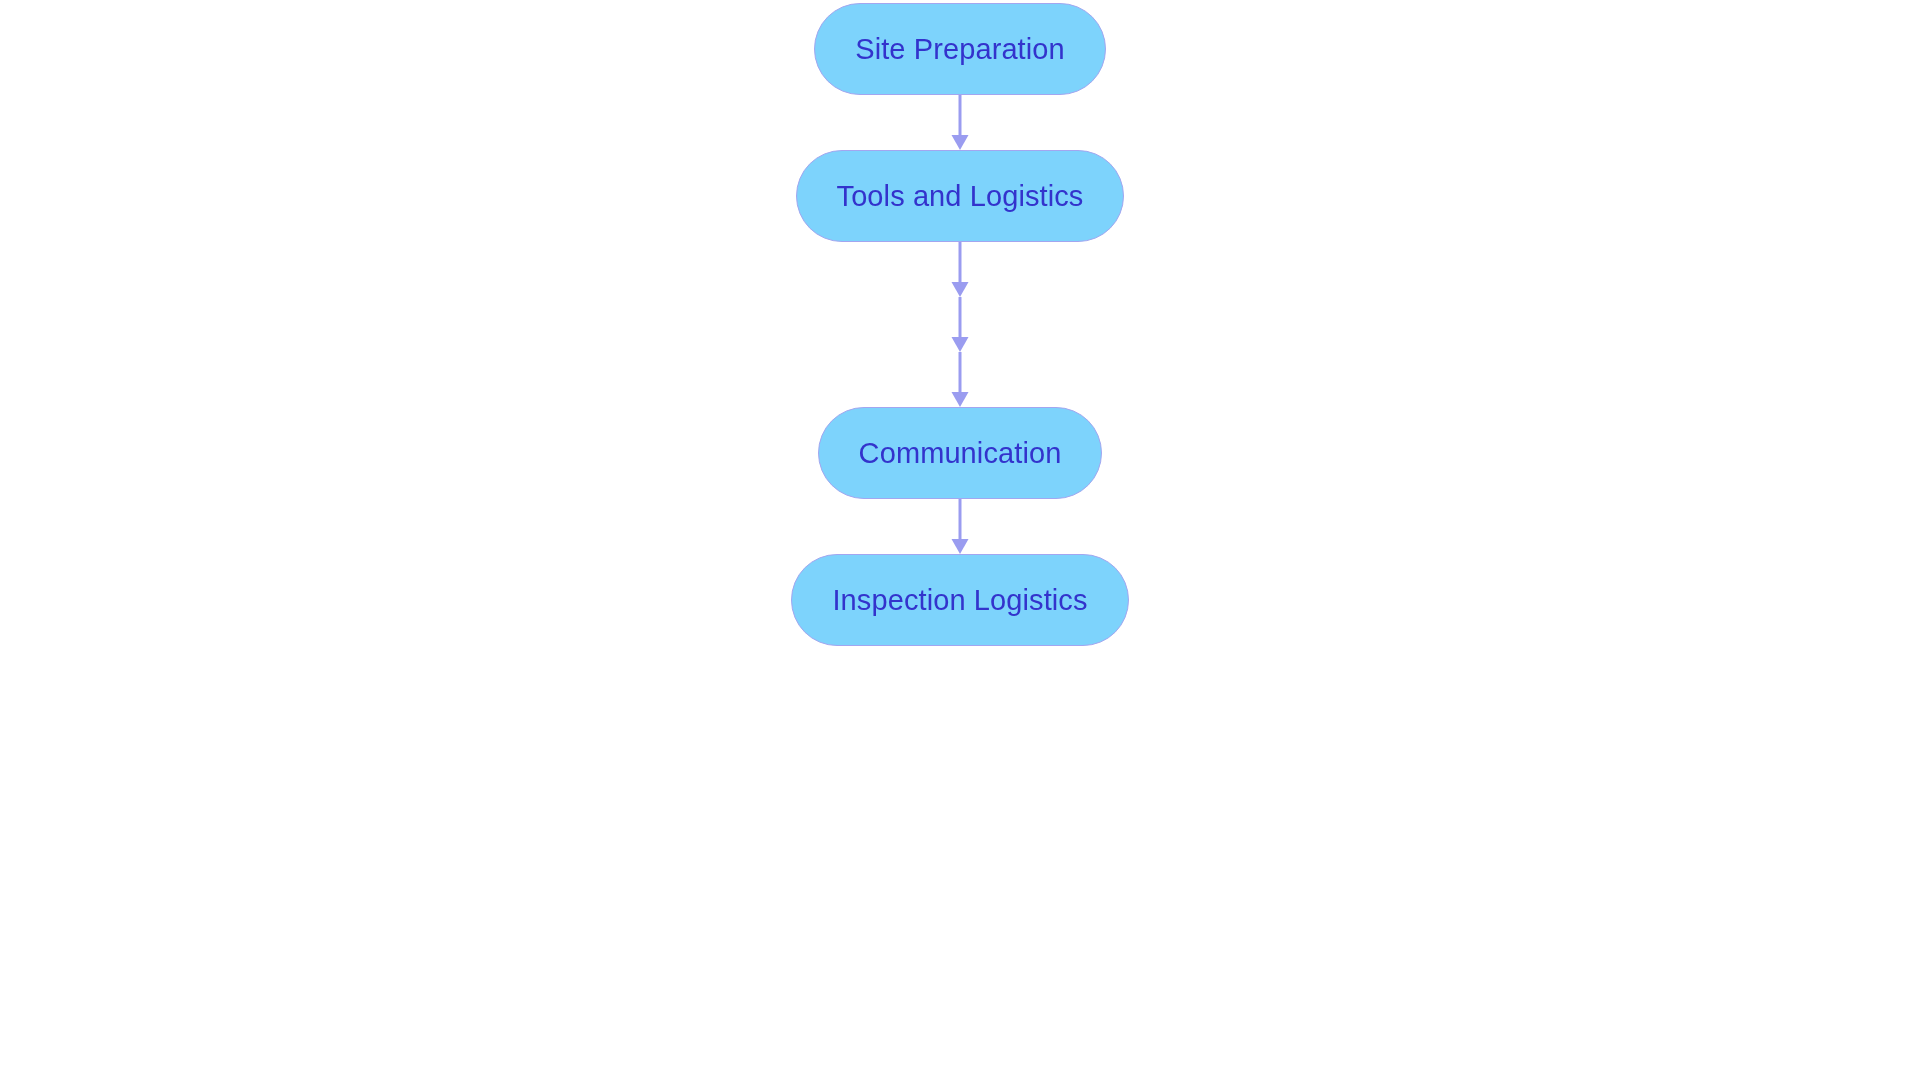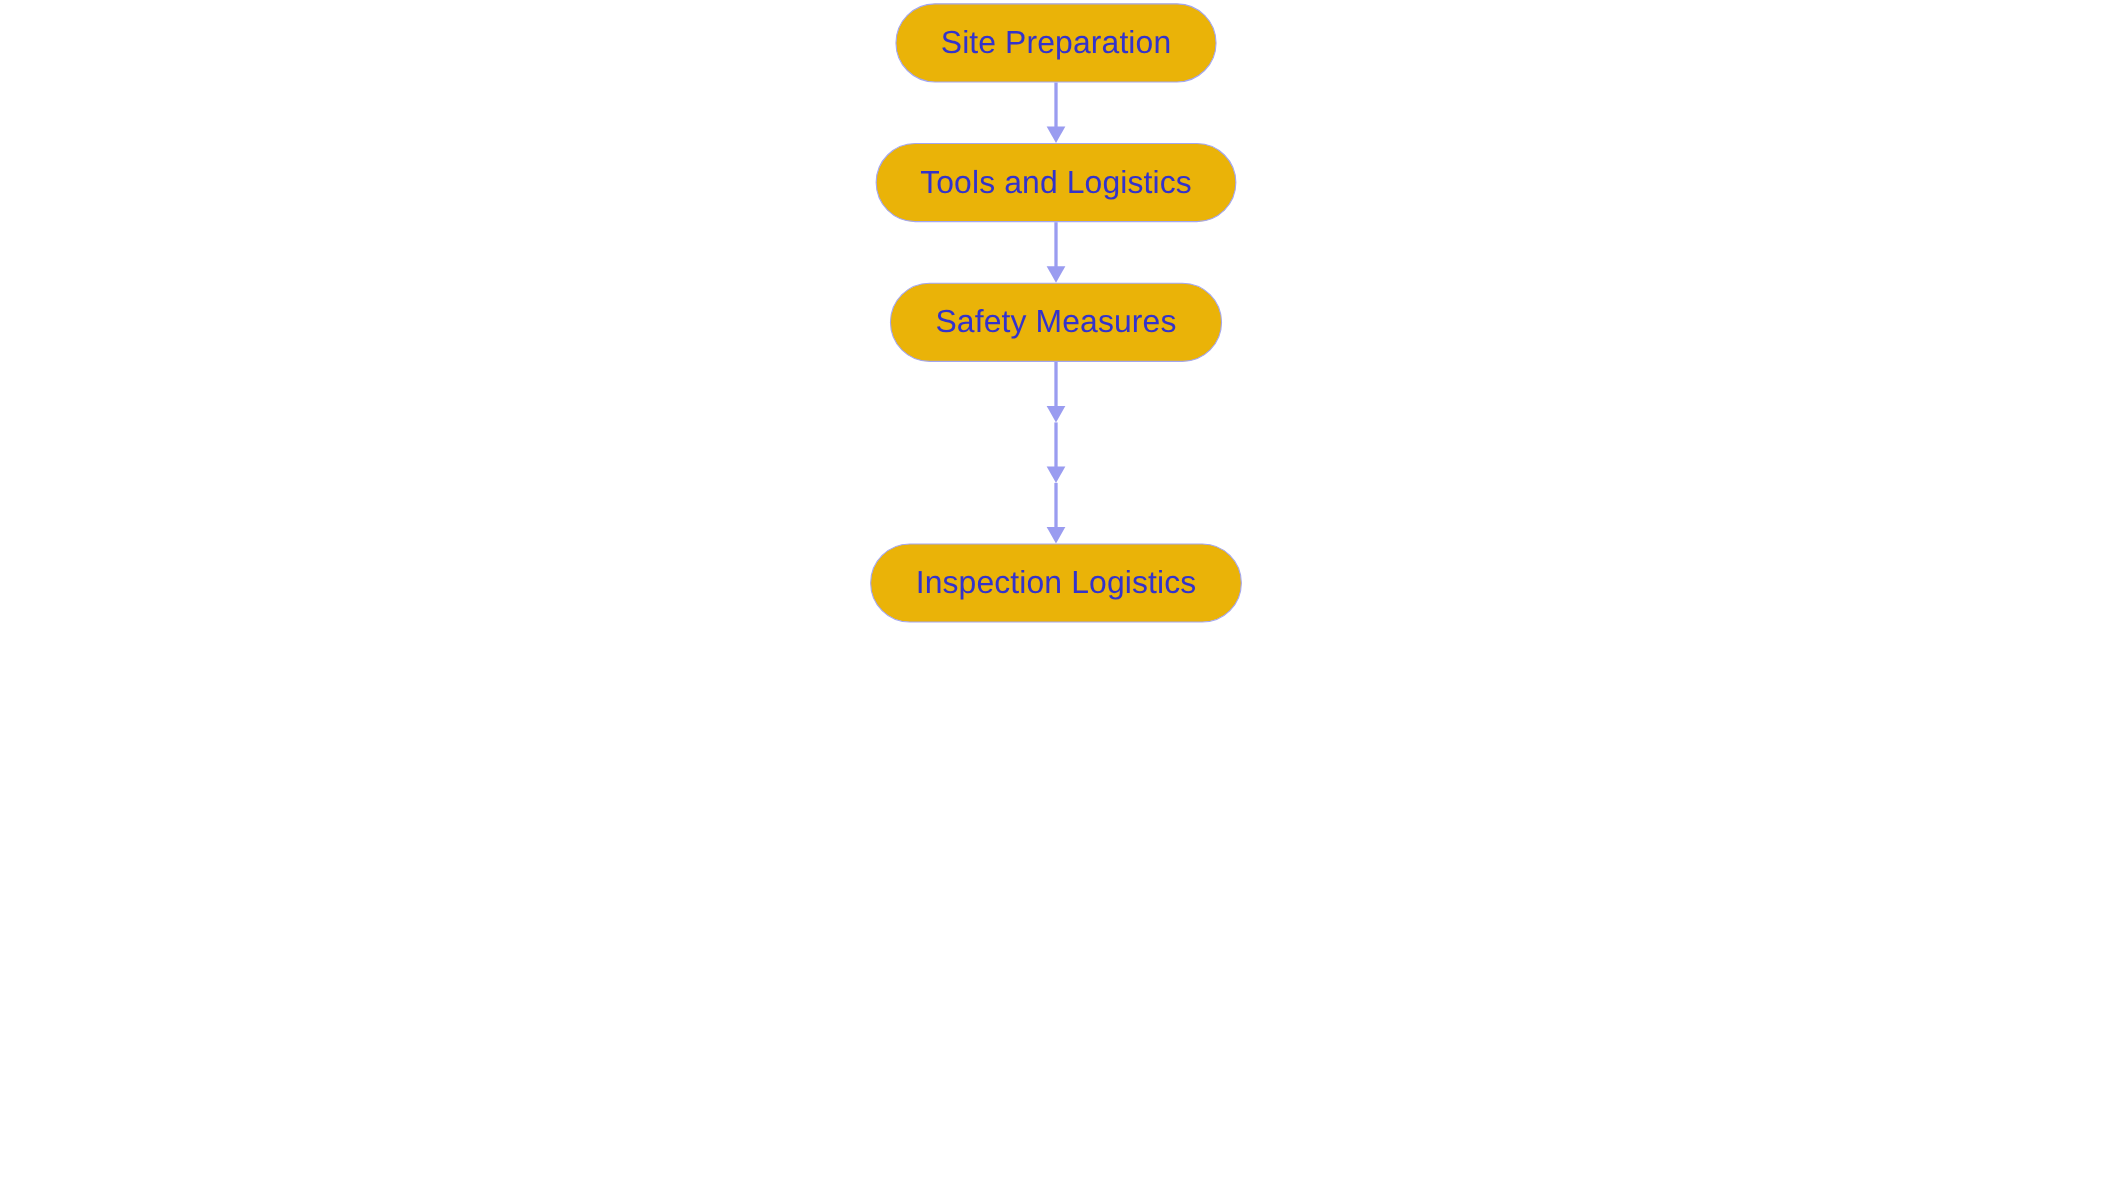--- a/index.html
+++ b/index.html
@@ -31,23 +31,23 @@
     display: flex;
     flex-direction: column;
     align-items: center;
     justify-content: flex-start;
     padding-top: 3px;
     box-sizing: border-box;
   }
 
   .node {
     position: relative;
-    height: 72px;
+    height: 92px;
     box-sizing: border-box;
-    background: #eab308;
+    background: #7dd3fc;
     border: 1.6px solid #a3a6f0;
     border-radius: 50px;
     display: flex;
     align-items: center;
     justify-content: flex-start;
     padding: 0 40px;
     flex: 0 0 auto;
   }
 
   .node-label {
@@ -95,45 +95,45 @@
       <span class="node-label">Tools and Logistics</span>
     </div>
 
     <div class="connector">
       <svg viewBox="0 0 30 55" xmlns="http://www.w3.org/2000/svg" aria-hidden="true">
         <line x1="15" y1="0" x2="15" y2="42" stroke="#9a9cf0" stroke-width="3"></line>
         <polygon points="15,55 6.5,40 23.5,40" fill="#9a9cf0"></polygon>
       </svg>
     </div>
 
-    <div class="node">
-      <span class="node-label">Safety Measures</span>
-    </div>
-
-    <div class="connector">
-      <svg viewBox="0 0 30 55" xmlns="http://www.w3.org/2000/svg" aria-hidden="true">
-        <line x1="15" y1="0" x2="15" y2="42" stroke="#9a9cf0" stroke-width="3"></line>
-        <polygon points="15,55 6.5,40 23.5,40" fill="#9a9cf0"></polygon>
-      </svg>
-    </div>
-
 
     <div class="connector">
       <svg viewBox="0 0 30 55" xmlns="http://www.w3.org/2000/svg" aria-hidden="true">
         <line x1="15" y1="0" x2="15" y2="42" stroke="#9a9cf0" stroke-width="3"></line>
         <polygon points="15,55 6.5,40 23.5,40" fill="#9a9cf0"></polygon>
       </svg>
     </div>
 
 
     <div class="connector">
       <svg viewBox="0 0 30 55" xmlns="http://www.w3.org/2000/svg" aria-hidden="true">
         <line x1="15" y1="0" x2="15" y2="42" stroke="#9a9cf0" stroke-width="3"></line>
         <polygon points="15,55 6.5,40 23.5,40" fill="#9a9cf0"></polygon>
       </svg>
     </div>
 
     <div class="node">
+      <span class="node-label">Communication</span>
+    </div>
+
+    <div class="connector">
+      <svg viewBox="0 0 30 55" xmlns="http://www.w3.org/2000/svg" aria-hidden="true">
+        <line x1="15" y1="0" x2="15" y2="42" stroke="#9a9cf0" stroke-width="3"></line>
+        <polygon points="15,55 6.5,40 23.5,40" fill="#9a9cf0"></polygon>
+      </svg>
+    </div>
+
+    <div class="node">
       <span class="node-label">Inspection Logistics</span>
     </div>
 
   </div>
 </div>
 
 </body></html>

